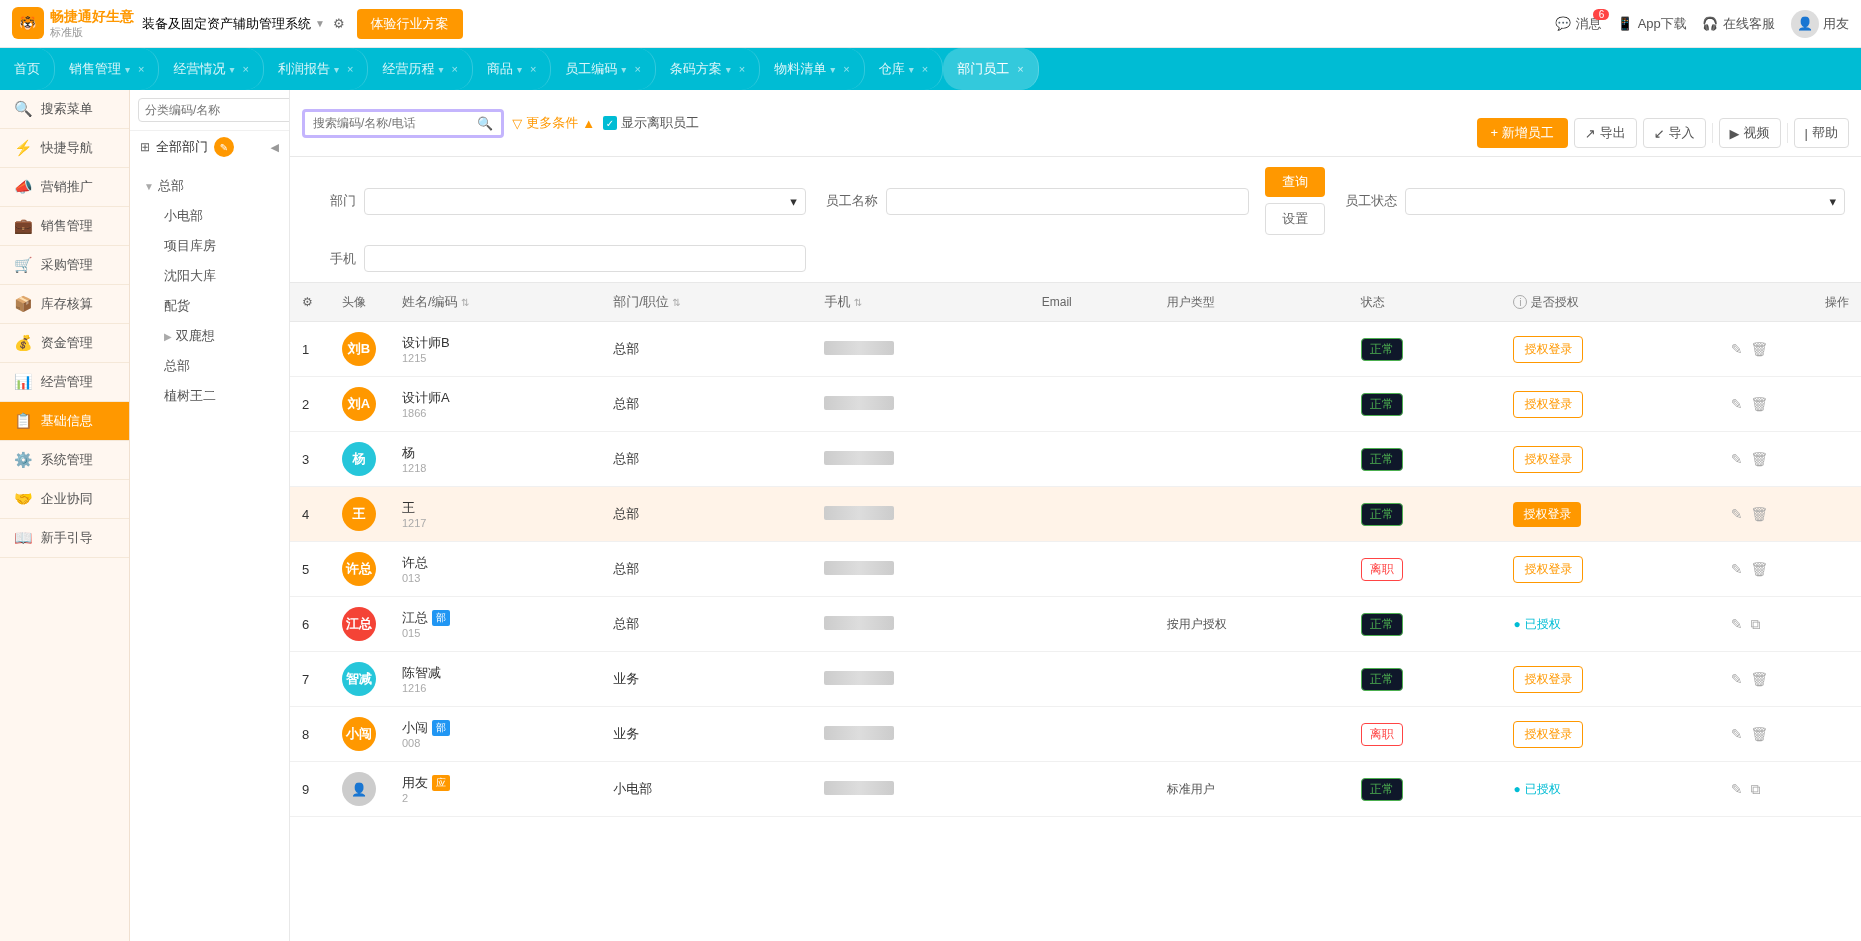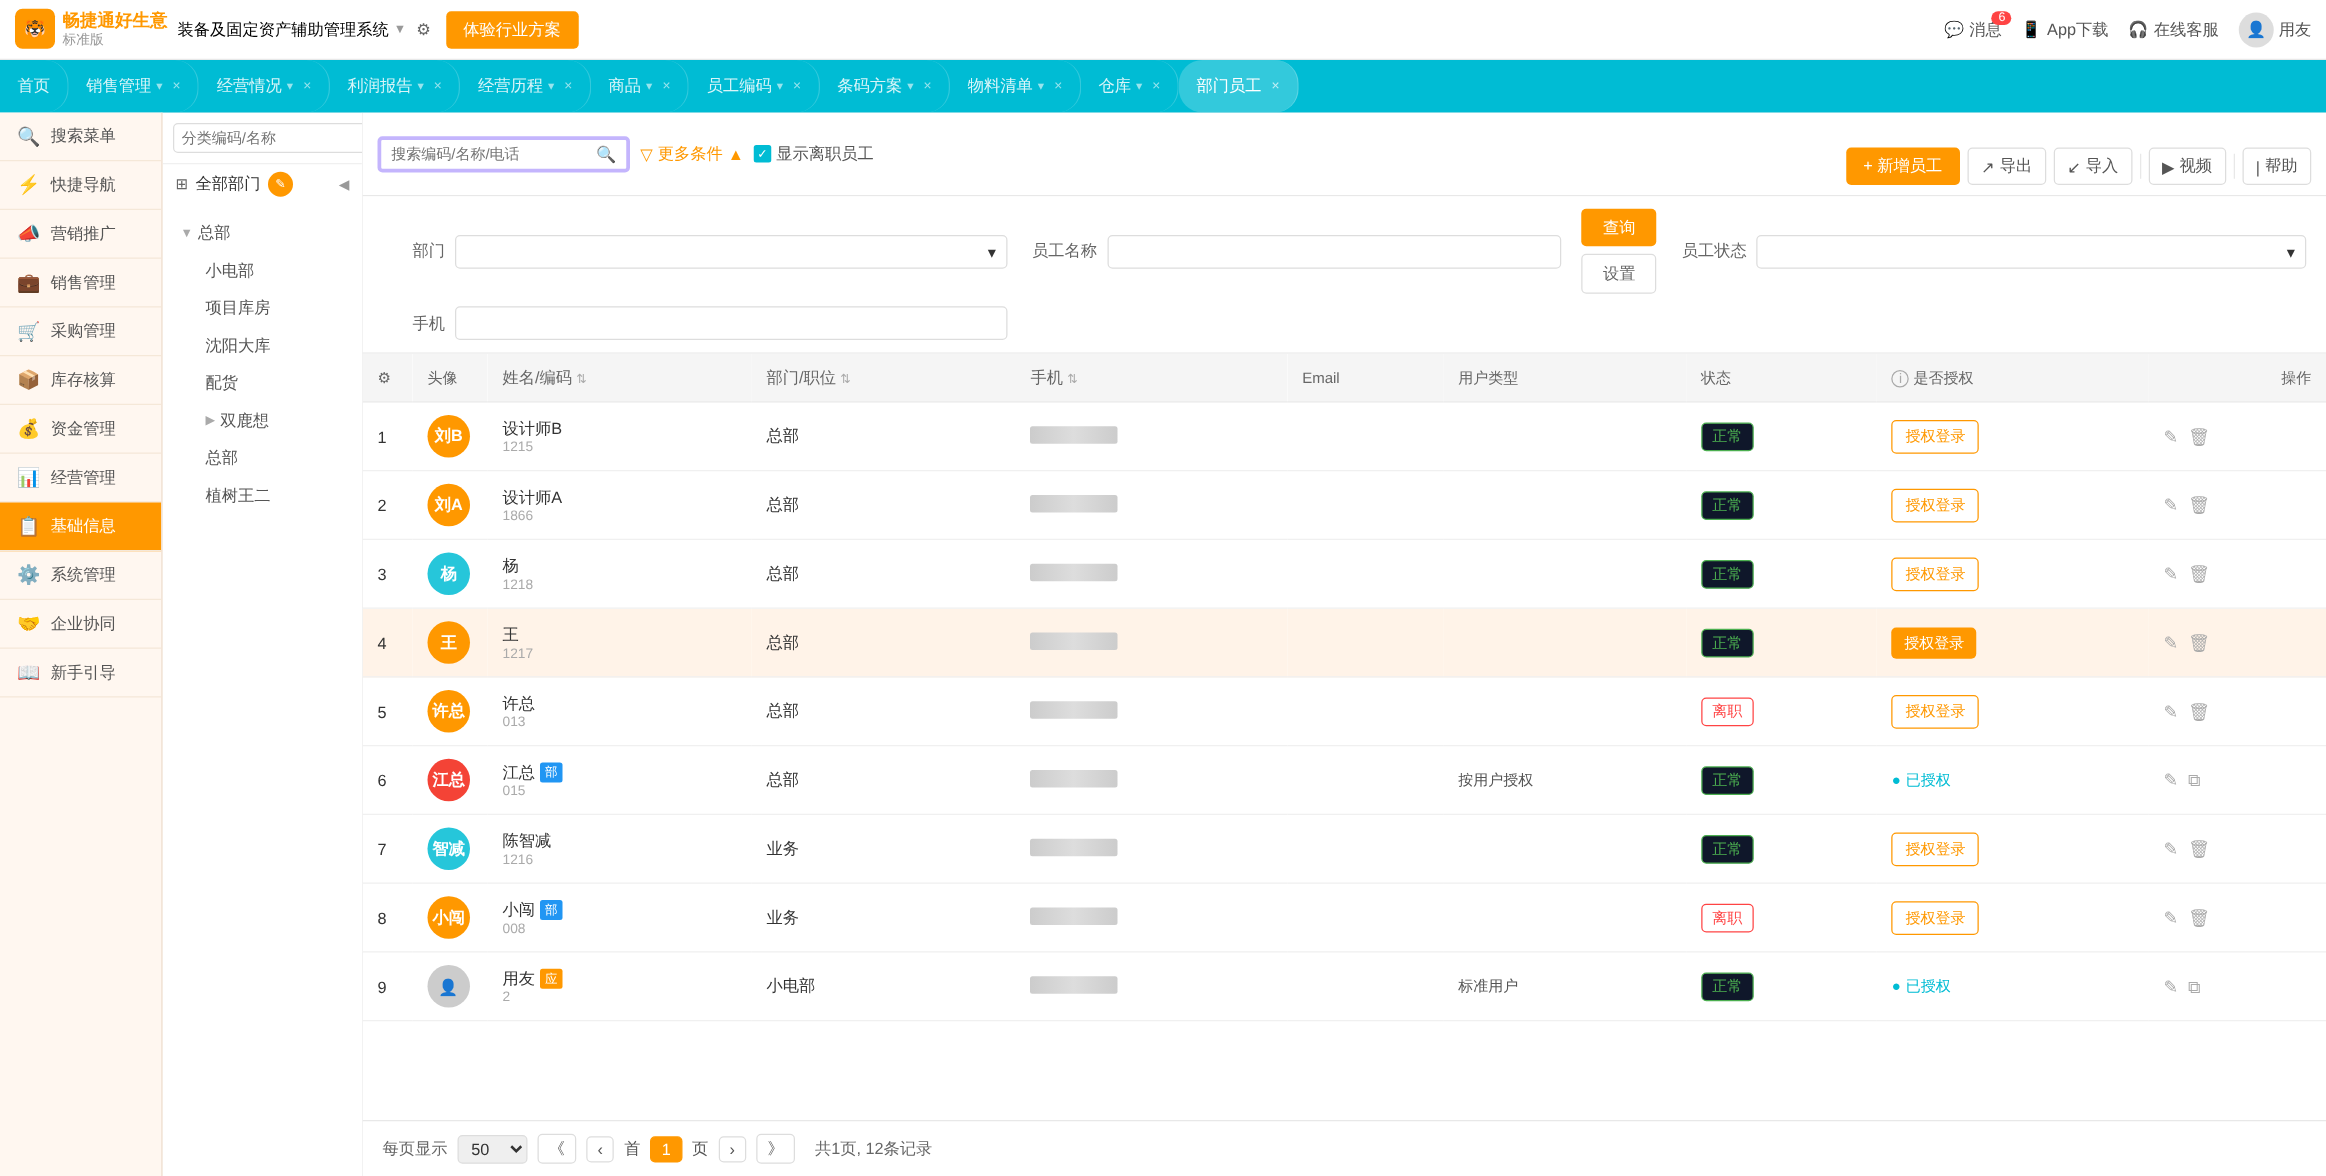--- a/index.html
+++ b/index.html
@@ -611,32 +611,16 @@
                     <div class="action-btns">
                       <span class="action-btn">✎</span>
                       <span class="action-btn">⧉</span>
                     </div>
                   </td>
               </tr>
             </tbody>
           </table>
         </div>
 
-        <div class="pagination">
-          <span class="page-size-label">每页显示</span>
-          <select class="page-size-select">
-            <option>50</option>
-            <option>20</option>
-            <option>100</option>
-          </select>
-          <button class="page-btn">《</button>
-          <button class="page-btn">‹</button>
-          <span>首</span>
-          <button class="page-btn active">1</button>
-          <span>页</span>
-          <button class="page-btn">›</button>
-          <button class="page-btn">》</button>
-          <span class="total-info">共1页, 12条记录</span>
-        </div>
       </div>
     </div>
   </div>
 </div>
 
 </body></html>

